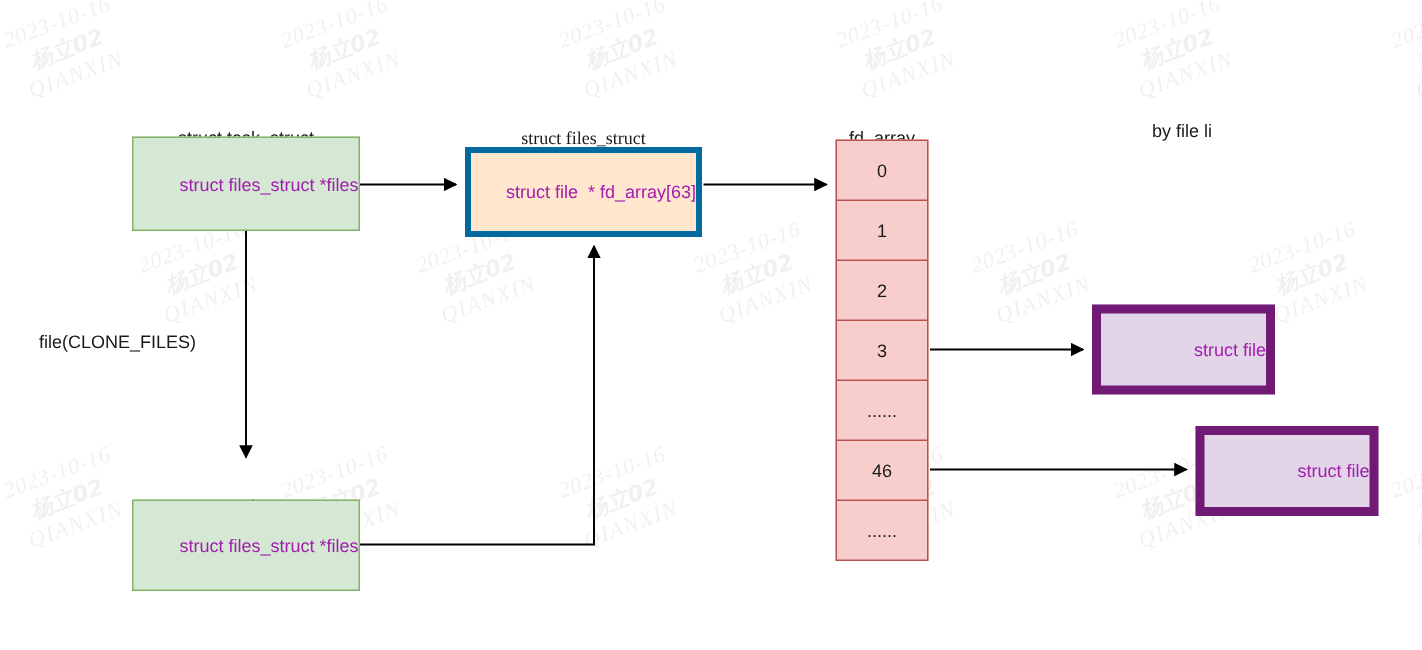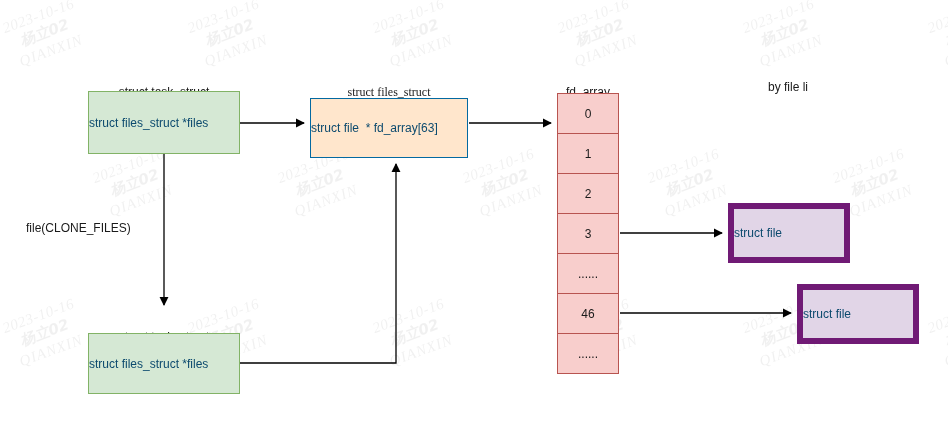--- a/index.html
+++ b/index.html
@@ -60,34 +60,34 @@
     left: 0; top: 0;
     z-index: 1;
   }
 
   
   .node {
     position: absolute;
     box-sizing: border-box;
     display: flex;
     align-items: center;
-    justify-content: flex-start;
+    justify-content: flex-end;
     font-size: 12px;
-    color: #0c4a6e;
+    color: #a21caf;
     z-index: 2;
     text-align: center;
     white-space: pre;
   }
   .node-green {
     background: #d5e8d4;
     border: 1px solid #82b366;
   }
   .node-orange {
     background: #ffe6cc;
-    border: 1px solid #0369a1;
+    border: 4px solid #0369a1;
   }
   .node-purple {
     background: #e1d5e7;
     border: 6px solid #701a75;
   }
 
   
   .fd-array {
     position: absolute;
     box-sizing: border-box;

